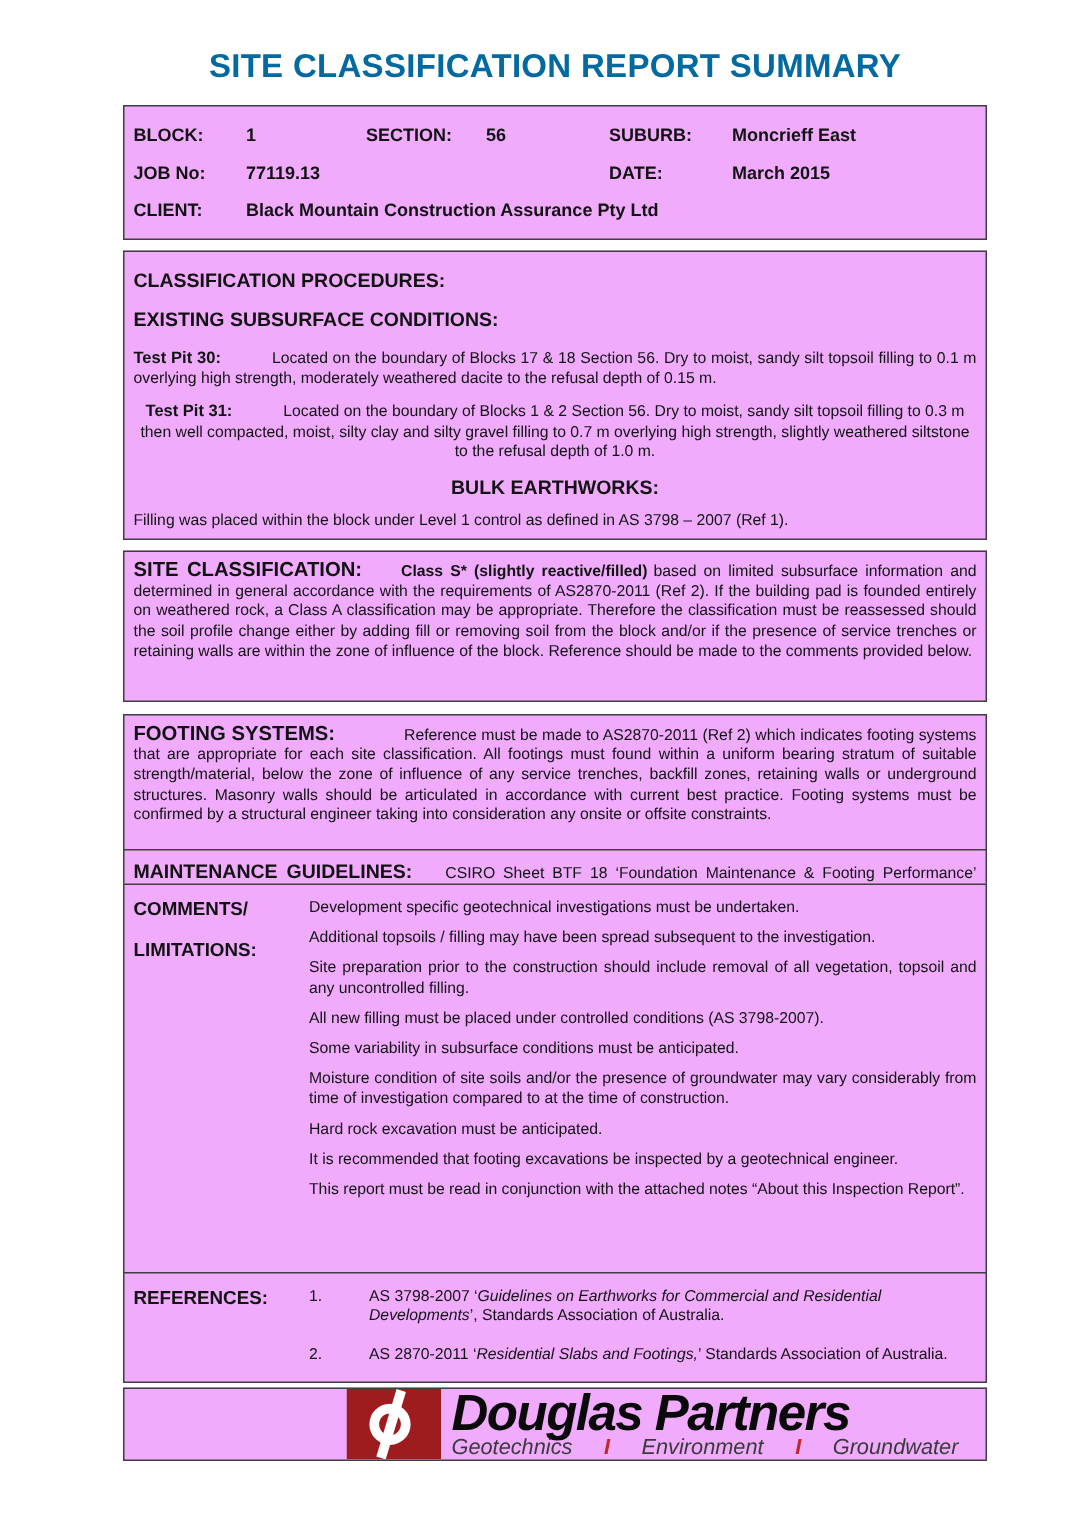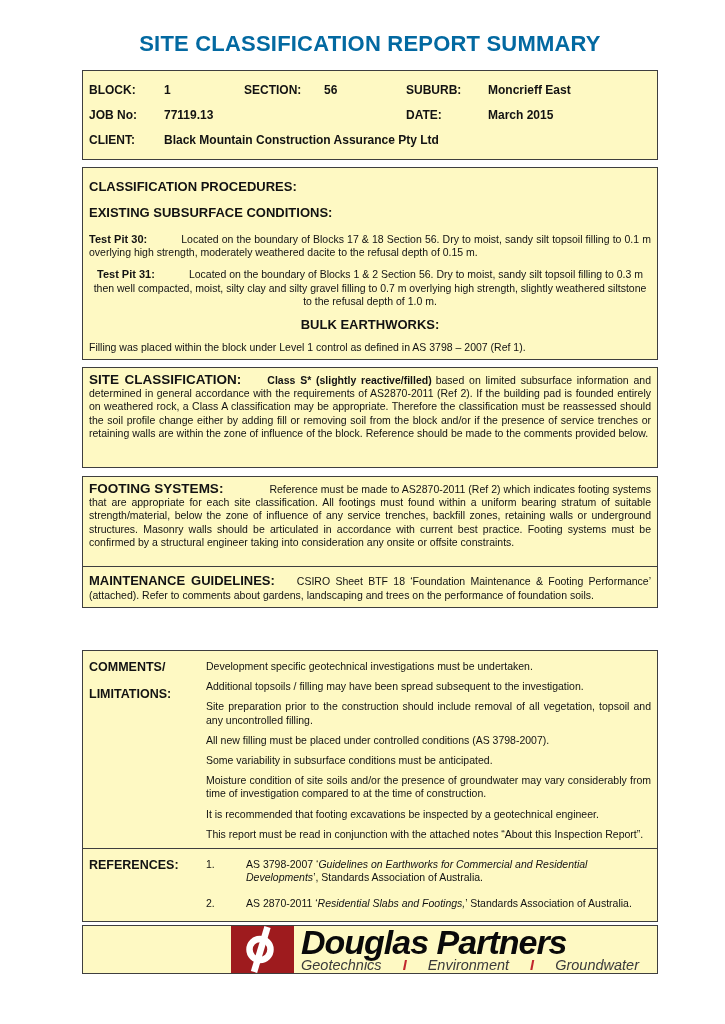--- a/index.html
+++ b/index.html
@@ -13,21 +13,21 @@
   .page { position:relative; width:725px; height:1024px; background:#fff; }
 
   .title {
     position:absolute; left:82px; top:31px; width:576px;
     text-align:center; font-size:22px; font-weight:bold; color:#0369a1;
     letter-spacing:0.2px; white-space:nowrap;
   }
 
   .box {
     position:absolute; left:82px; width:576px;
-    border:1px solid #3f3f3f; background:#fef9c3; overflow:hidden;
+    border:1px solid #3f3f3f; background:#f0abfc; overflow:hidden;
   }
 
   
   .header-box {
     top:70px; height:90px;
     display:grid;
     grid-template-columns:75px 80px 80px 82px 82px 1fr;
     grid-template-rows:1fr 1fr 1fr;
     align-items:center;
     padding:6px 6px;
@@ -48,21 +48,21 @@
   .txt { margin-left:4px; }
   .mt8 { margin-top:8px; } .mt9 { margin-top:9px;text-align:center; } .mt10 { margin-top:10px; } .mt12 { margin-top:12px; }
 
   .proc-box  { top:167px; height:193px; padding:11px 6px 6px 6px; }
   .sc-box    { top:367px; height:101px; padding:5px 6px; }
   .foot-box  { top:476px; height:98px;  padding:5px 6px; }
   .maint-box { top:566px; height:42px;  padding:6px 6px; }
 
   
   .comments-box {
-    top:650px; height:266px; padding:9px 6px 6px 6px;
+    top:589px; height:266px; padding:9px 6px 6px 6px;
     display:grid; grid-template-columns:117px 1fr; align-items:start;
   }
   .ci { margin-bottom:7px; }
 
   
   .refs-box {
     top:848px; height:74px; padding:9px 6px 6px 6px;
     display:grid; grid-template-columns:117px 40px 1fr; row-gap:7px; align-items:start;
   }
 
@@ -134,20 +134,21 @@
       <div class="h125">COMMENTS/</div>
       <div class="h125 mt12">LIMITATIONS:</div>
     </div>
     <div>
       <p class="bt ci">Development specific geotechnical investigations must be undertaken.</p>
       <p class="bt ci">Additional topsoils / filling may have been spread subsequent to the investigation.</p>
       <p class="bt ci">Site preparation prior to the construction should include removal of all vegetation, topsoil and any uncontrolled filling.</p>
       <p class="bt ci">All new filling must be placed under controlled conditions (AS 3798-2007).</p>
       <p class="bt ci">Some variability in subsurface conditions must be anticipated.</p>
       <p class="bt ci">Moisture condition of site soils and/or the presence of groundwater may vary considerably from time of investigation compared to at the time of construction.</p>
+      <p class="bt ci">Hard rock excavation must be anticipated.</p>
       <p class="bt ci">It is recommended that footing excavations be inspected by a geotechnical engineer.</p>
       <p class="bt ci">This report must be read in conjunction with the attached notes “About this Inspection Report”.</p>
     </div>
   </section>
 
   <section class="box refs-box">
     <span class="h125">REFERENCES:</span>
     <span class="bt left">1.</span>
     <p class="bt left"><span>AS 3798-2007 ‘</span><i>Guidelines on Earthworks for Commercial and Residential Developments</i><span>’, Standards Association of Australia.</span></p>
     <span></span>

